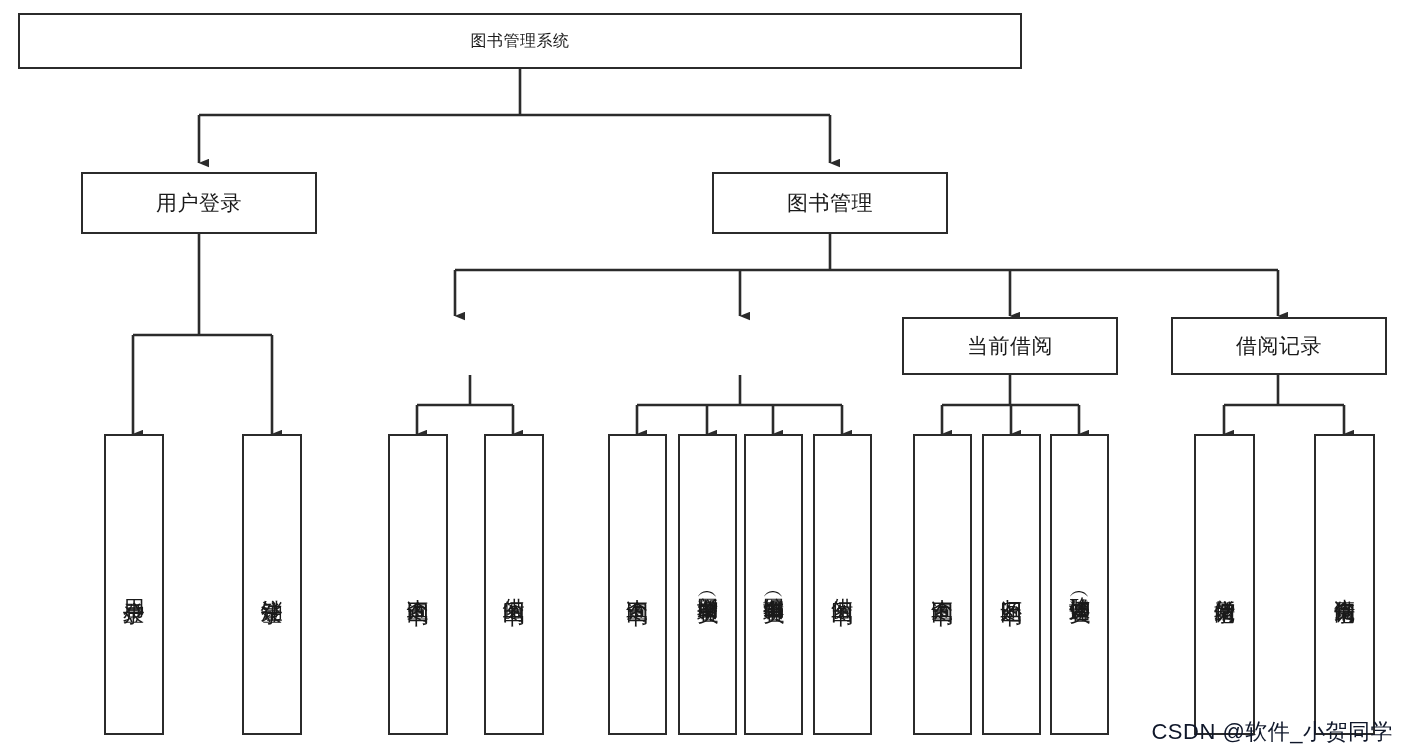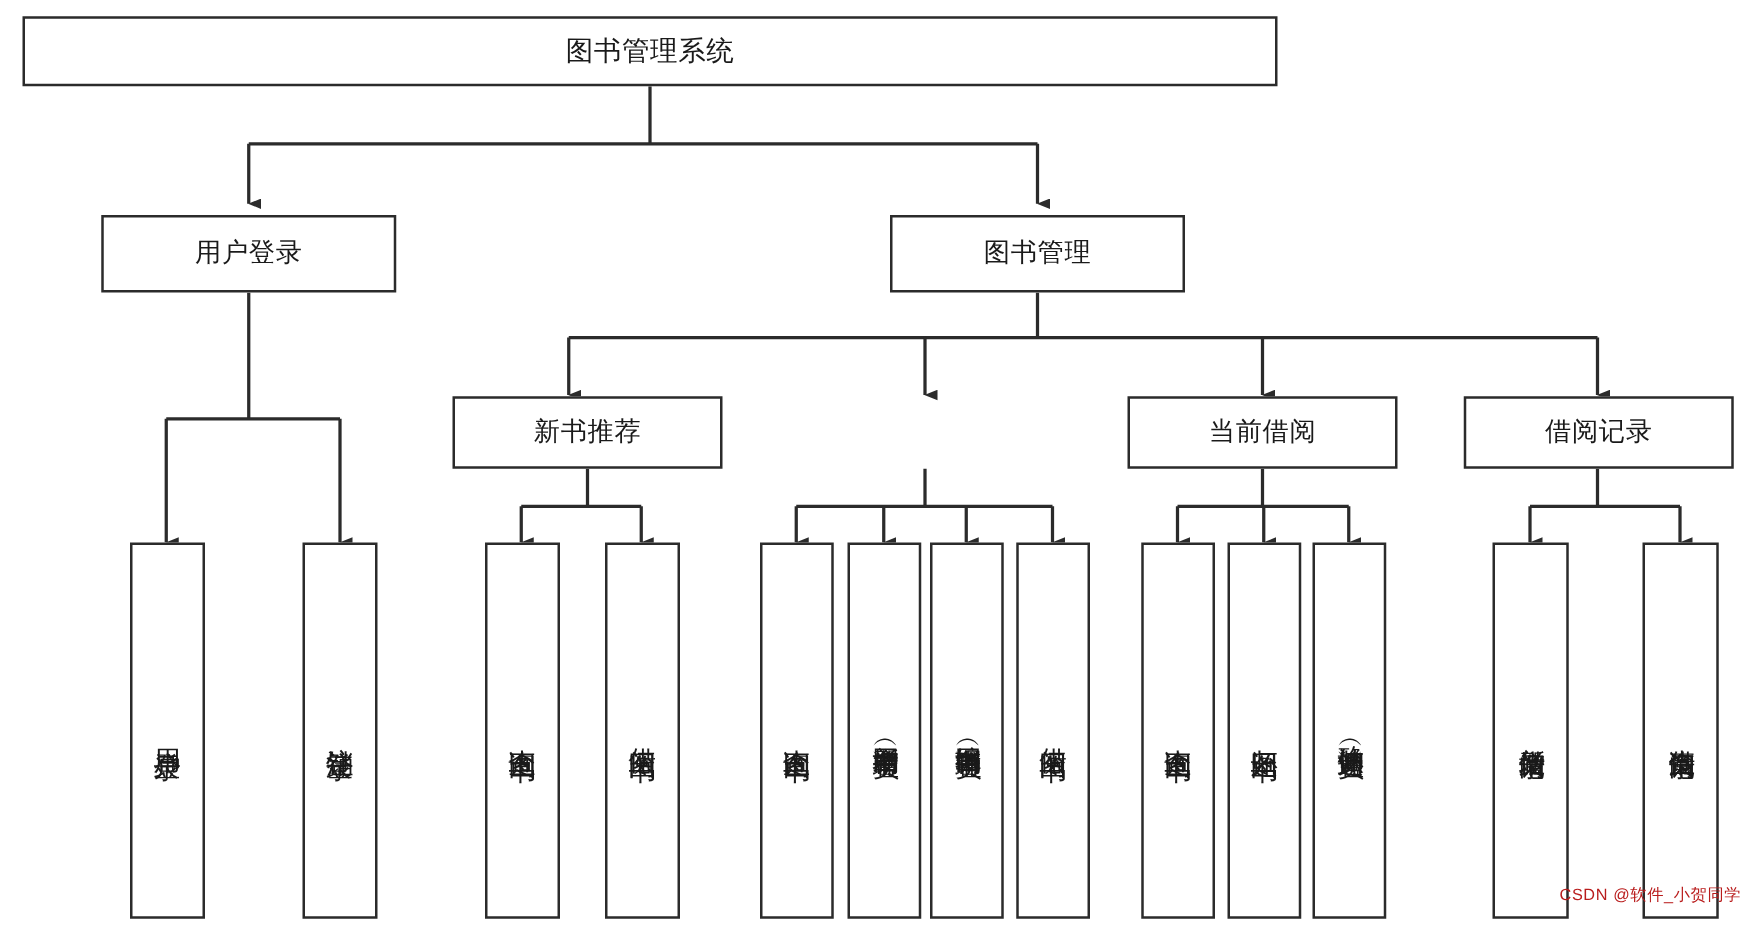--- a/index.html
+++ b/index.html
@@ -35,44 +35,44 @@
     align-items: center;
     justify-content: center;
   }
   .node .label {
     font-size: 21px;
     line-height: 1.18;
     letter-spacing: 0.5px;
     color: #1a1a1a;
     white-space: nowrap;
   }
-  .node.root .label { font-size: 22px; }
+  .node.root .label { font-size: 16px; }
   .node.leaf {
     align-items: center;
     justify-content: center;
   }
   .node.leaf .label {
     writing-mode: vertical-rl;
     text-orientation: upright;
     font-size: 22px;
     line-height: 1.26;
     letter-spacing: 2px;
     white-space: nowrap;
     max-height: 100%;
   }
   .node.leaf.tall .label {
     font-size: 21px;
     letter-spacing: 1px;
   }
   .watermark {
     position: absolute;
     right: 12px;
-    bottom: 22px;
-    font-size: 13px;
-    color: #b91c1c;
+    bottom: 0;
+    font-size: 22px;
+    color: #0f172a;
     white-space: nowrap;
     letter-spacing: 0.5px;
   }
 </style>
 </head>
 <body>
 
 <div id="stage">
 
   <svg id="wires" viewBox="0 0 1405 747" xmlns="http://www.w3.org/2000/svg">
@@ -129,23 +129,20 @@
     <span class="label">图书管理系统</span>
   </div>
 
   <div class="node" style="left:81px; top:172px; width:236px; height:62px;">
     <span class="label">用户登录</span>
   </div>
   <div class="node" style="left:712px; top:172px; width:236px; height:62px;justify-content:center;">
     <span class="label">图书管理</span>
   </div>
 
-  <div class="node" style="left:362px; top:317px; width:216px; height:58px;">
-    <span class="label">新书推荐</span>
-  </div>
   <div class="node" style="left:1171px; top:317px; width:216px; height:58px;">
     <span class="label">借阅记录</span>
   </div>
   <div class="node" style="left:902px; top:317px; width:216px; height:58px;">
     <span class="label">当前借阅</span>
   </div>
 
   <div class="node leaf" style="left:104px; top:434px; width:60px; height:301px;">
     <span class="label">用户登录</span>
   </div>

